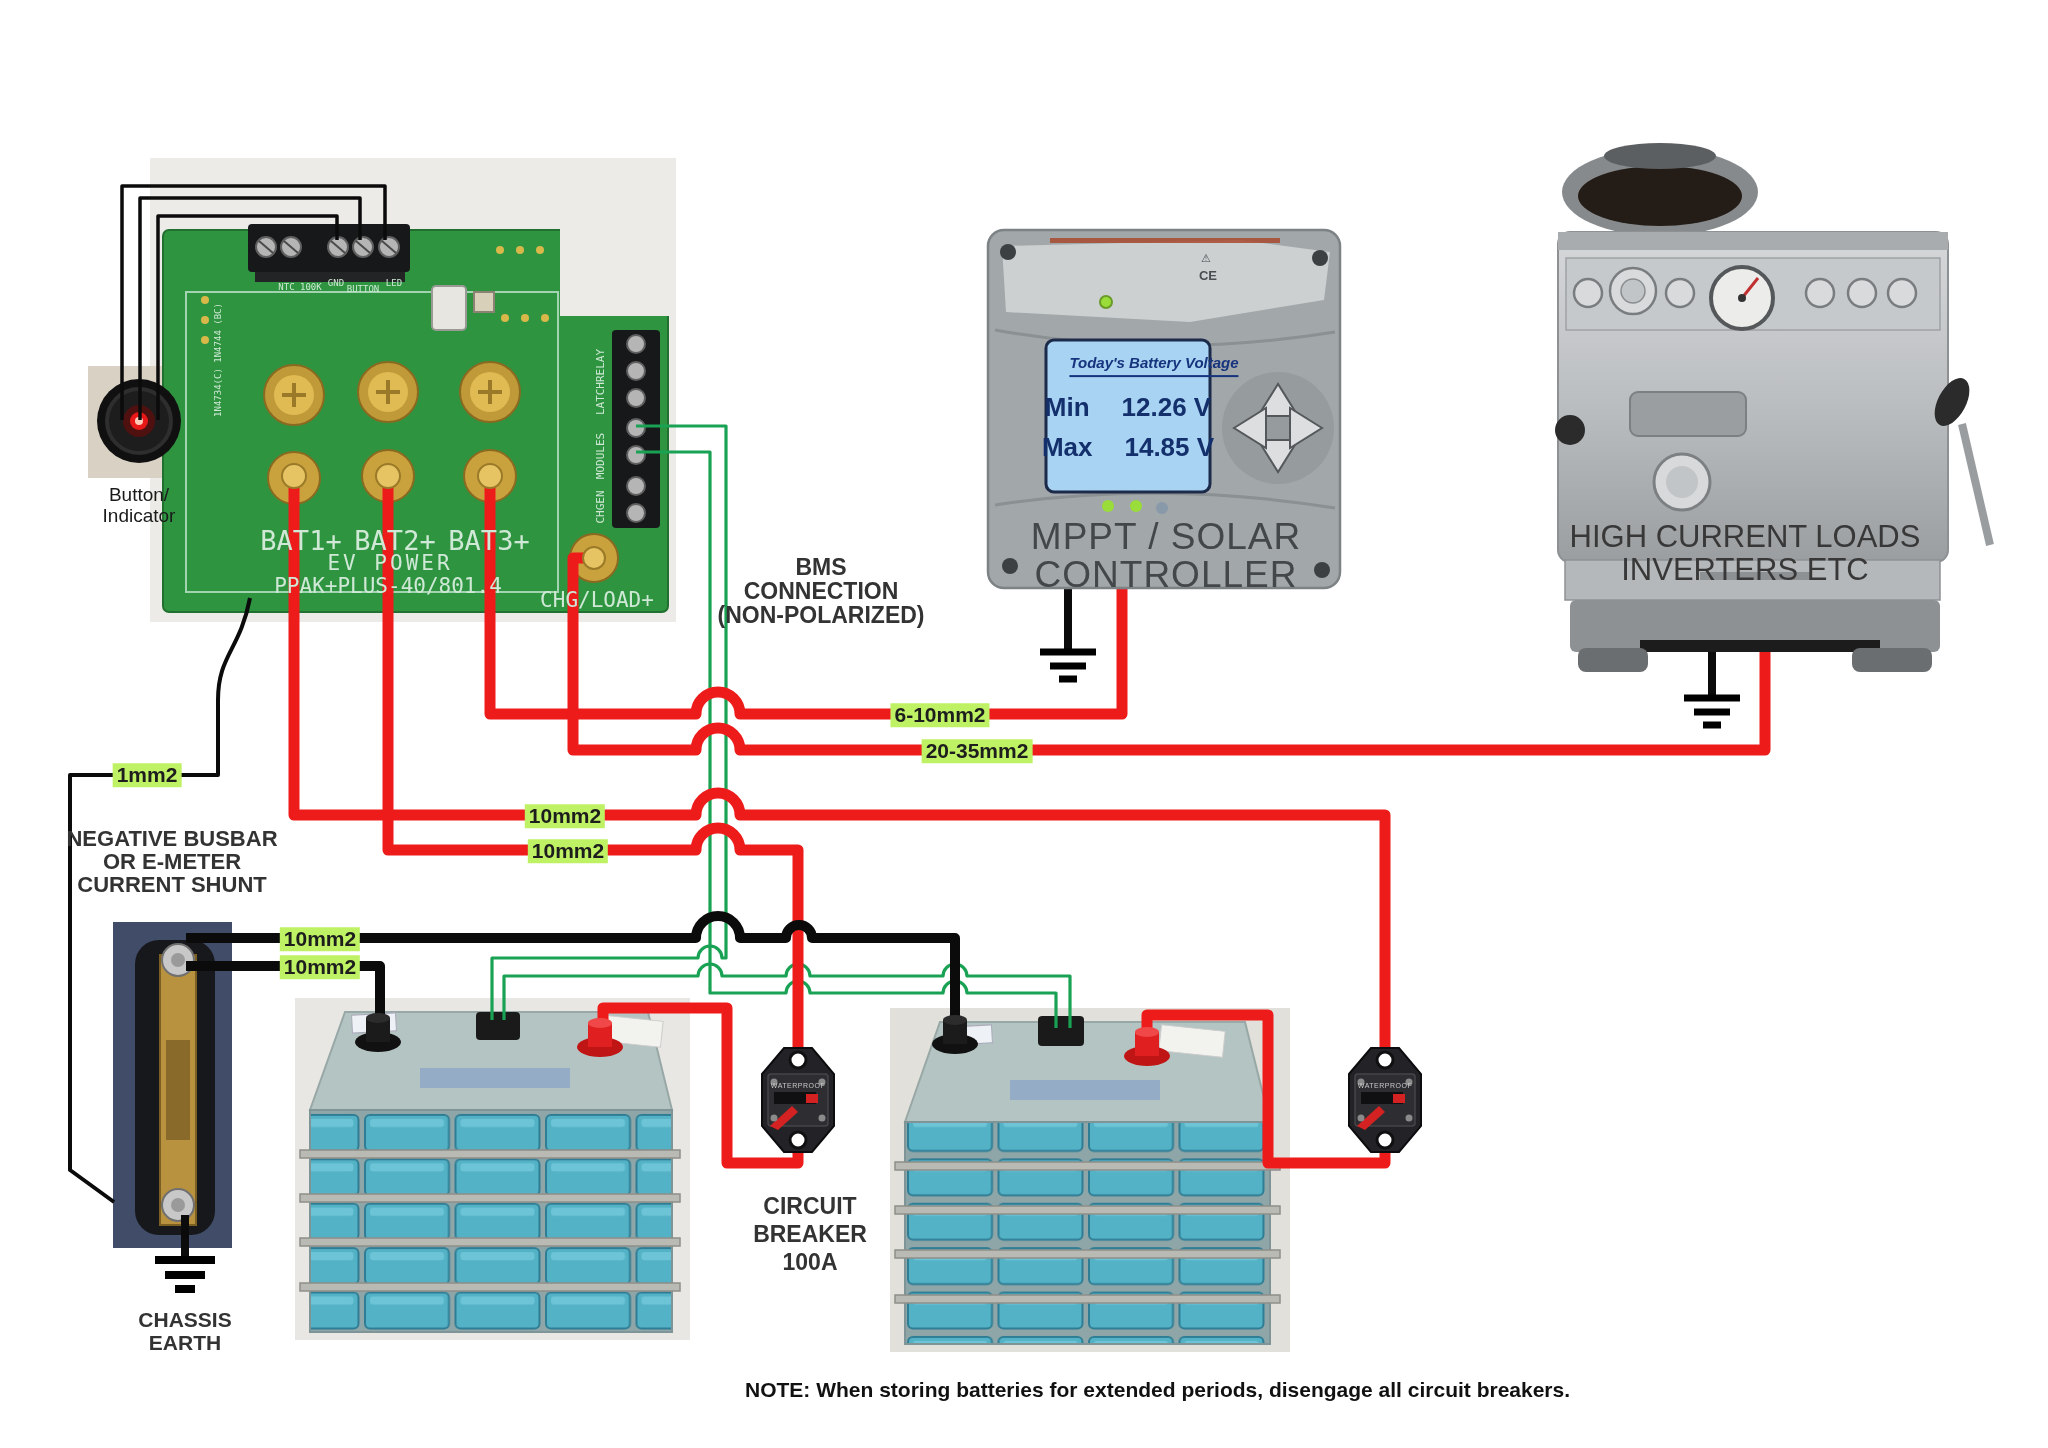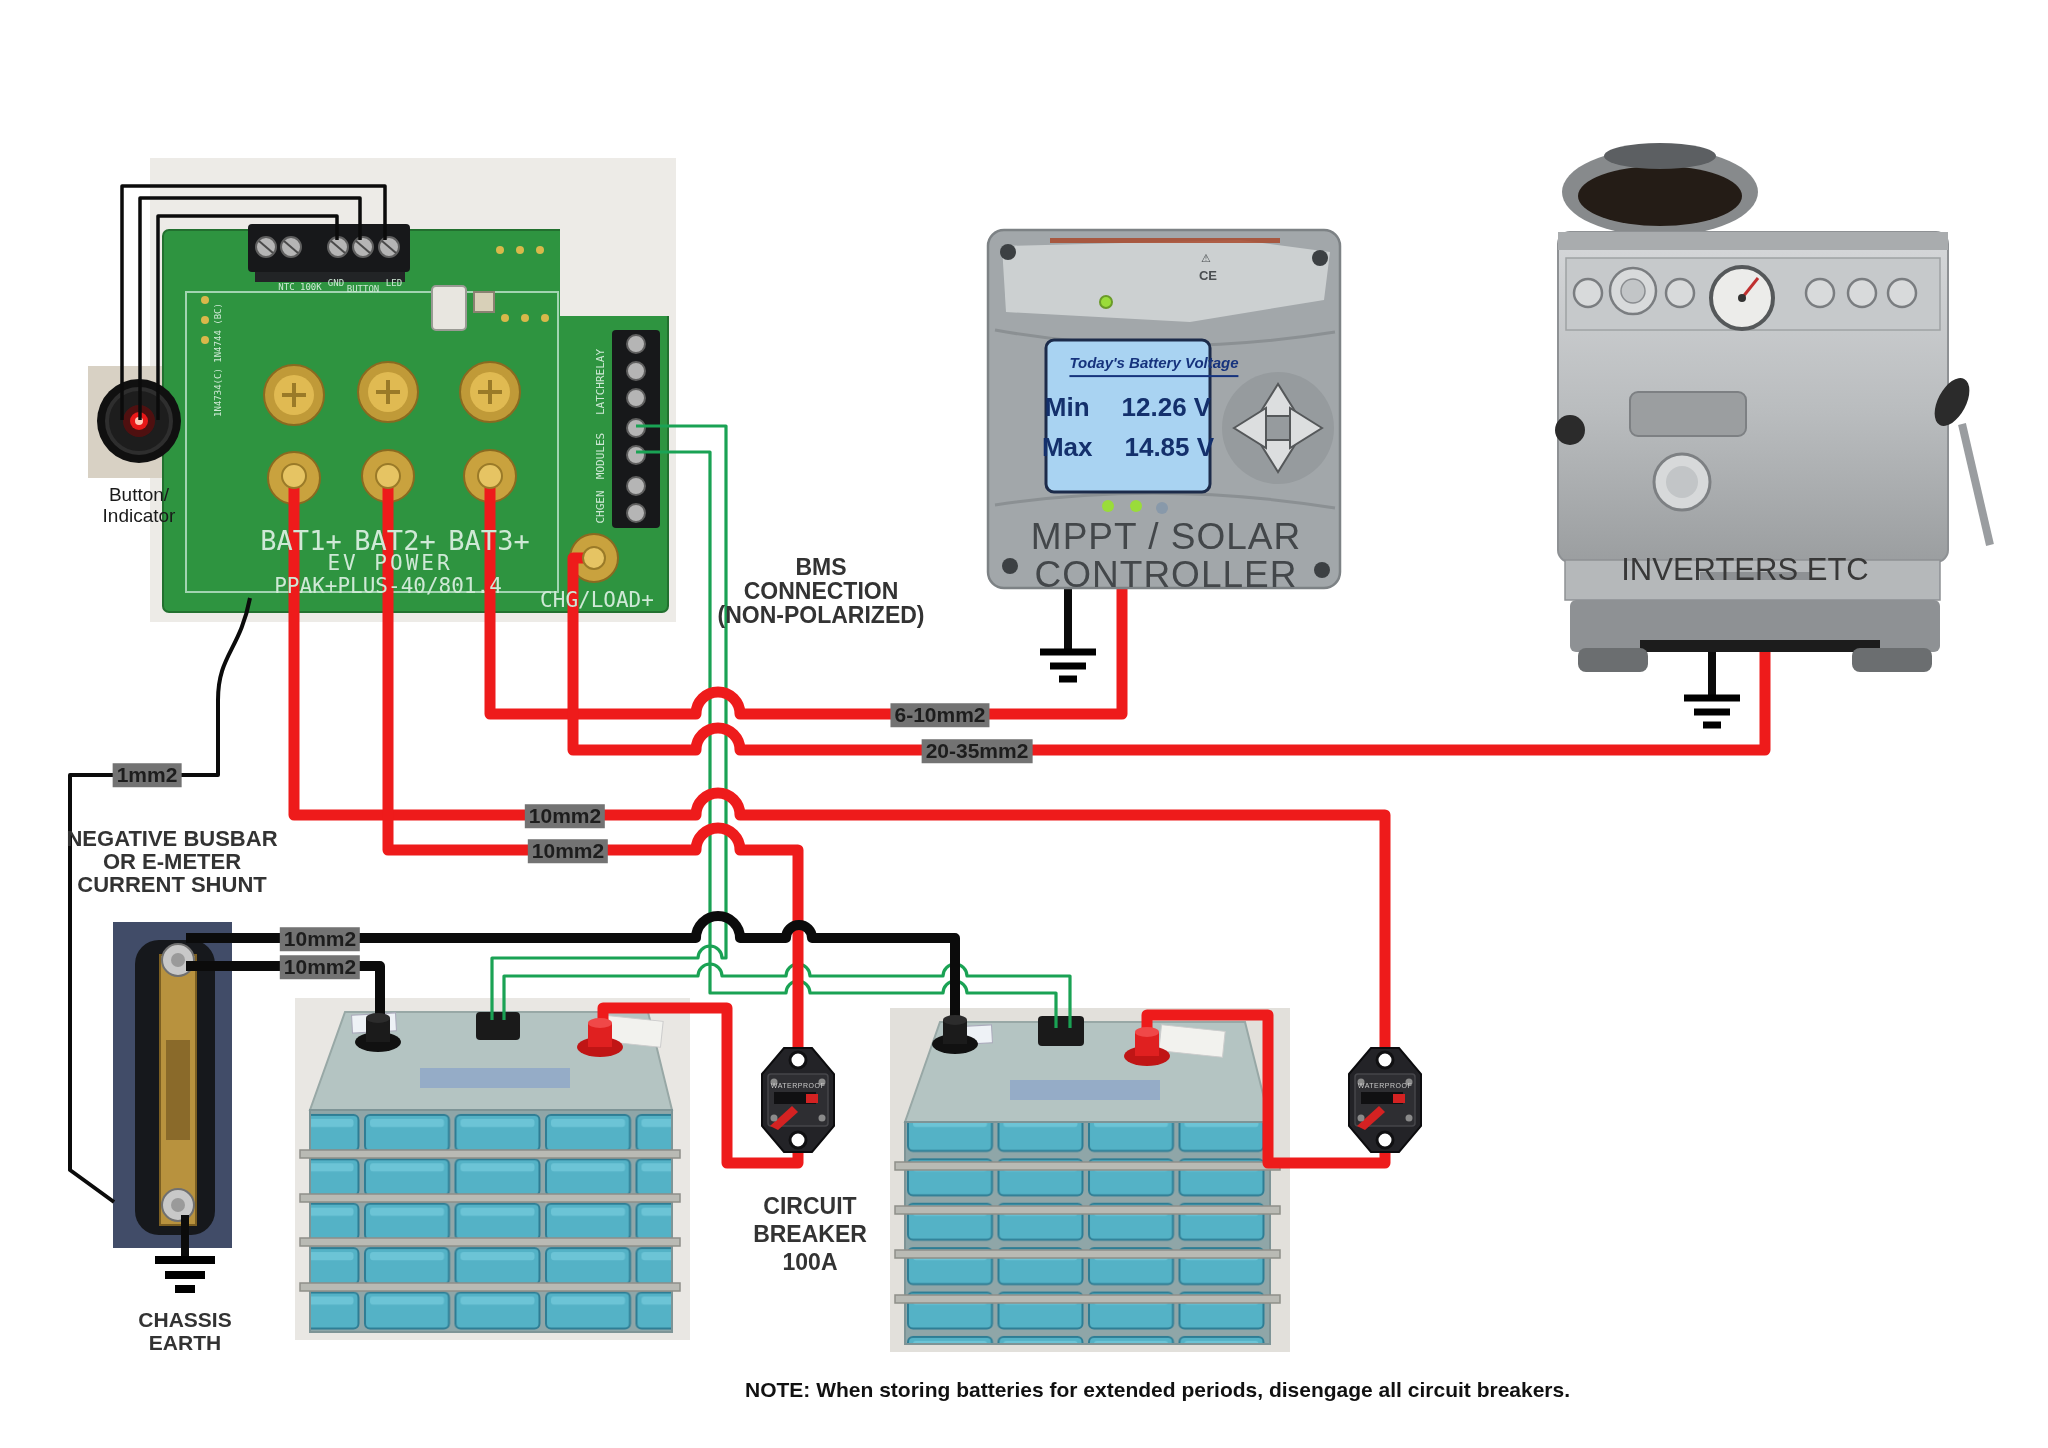--- a/index.html
+++ b/index.html
@@ -3,21 +3,21 @@
 <meta charset="utf-8">
 <style>
   html,body{margin:0;padding:0;background:#ffffff;}
   #stage{position:relative;width:2048px;height:1448px;background:#ffffff;overflow:hidden;
          font-family:"Liberation Sans",sans-serif;}
   #wiresvg{position:absolute;left:0;top:0;z-index:1;}
   .lbl{position:absolute;z-index:3;transform:translate(-50%,-50%);text-align:center;
        white-space:pre;line-height:1.12;color:#333;font-family:"Liberation Sans",sans-serif;}
   .b{font-weight:bold;}
   .mono{font-family:"DejaVu Sans Mono",monospace;color:#cfe9d6;}
-  .wlbl{background:#737373;padding:0 4px;font-weight:bold;color:#1d1d1d;font-size:21px;}
+  .wlbl{background:#bef264;padding:0 4px;font-weight:bold;color:#1d1d1d;font-size:21px;}
   .rot{transform:translate(-50%,-50%) rotate(-90deg);}
   .note{transform:translate(0,-50%);text-align:right;}
   .lcd-row{display:flex;gap:32px;justify-content:center;align-items:baseline;
            font-weight:bold;color:#14306c;font-size:26px;}
   .lcd-title{font-style:italic;font-weight:bold;color:#16337d;font-size:15px;
              border-bottom:2px solid #16337d;padding-bottom:3px;margin-left:26px;}
 </style>
 </head>
 <body>
 
@@ -368,20 +368,21 @@
 </div>
 <div class="lbl lcd-row" style="left:1128px;top:448px">
   <span>Max</span>
   <span>14.85 V</span>
 </div>
 <div class="lbl" style="left:1206px;top:258px;font-size:11px;color:#4a4e51">⚠</div>
 <div class="lbl b" style="left:1208px;top:276px;font-size:13px;color:#4a4e51">CE</div>
 <div class="lbl" style="left:1166px;top:537px;font-size:37px;color:#43474a;letter-spacing:1px">MPPT / SOLAR</div>
 <div class="lbl" style="left:1166px;top:575px;font-size:37px;color:#43474a;letter-spacing:1px">CONTROLLER</div>
 
+<div class="lbl" style="left:1745px;top:537px;font-size:31px;color:#383838">HIGH CURRENT LOADS</div>
 <div class="lbl" style="left:1745px;top:570px;font-size:31px;color:#383838">INVERTERS ETC</div>
 
 <div class="lbl b" style="left:821px;top:568px;font-size:23px">BMS</div>
 <div class="lbl b" style="left:821px;top:592px;font-size:23px">CONNECTION</div>
 <div class="lbl b" style="left:821px;top:616px;font-size:23px">(NON-POLARIZED)</div>
 
 <div class="lbl b" style="left:172px;top:839px;font-size:22px">NEGATIVE BUSBAR</div>
 <div class="lbl b" style="left:172px;top:862px;font-size:22px">OR E-METER</div>
 <div class="lbl b" style="left:172px;top:885px;font-size:22px">CURRENT SHUNT</div>
 

